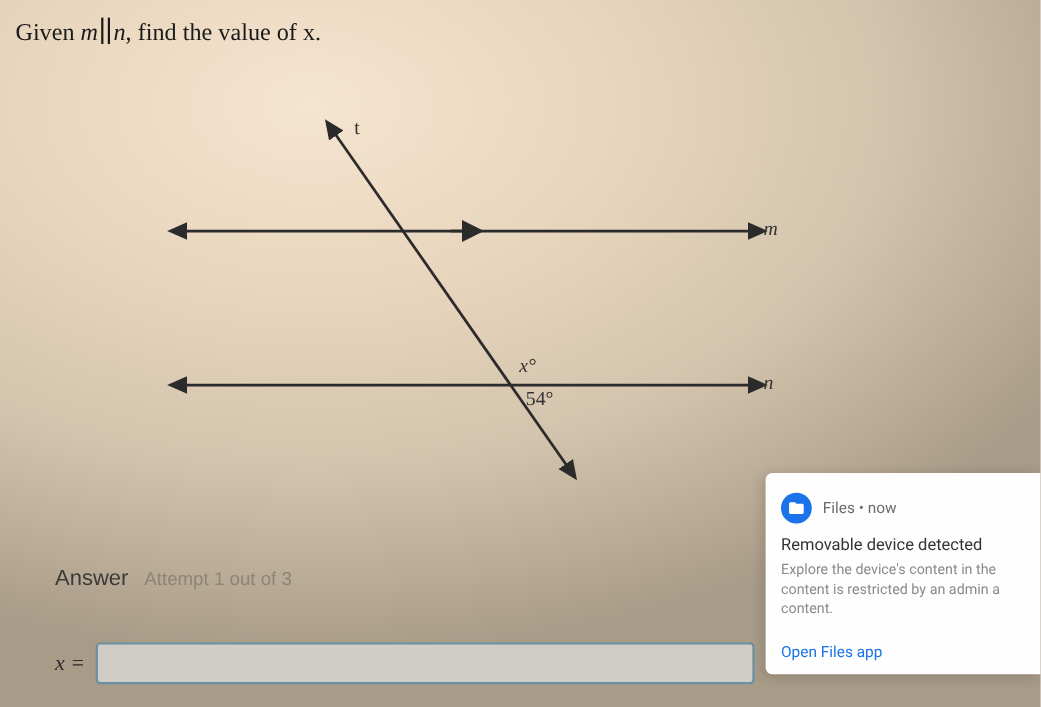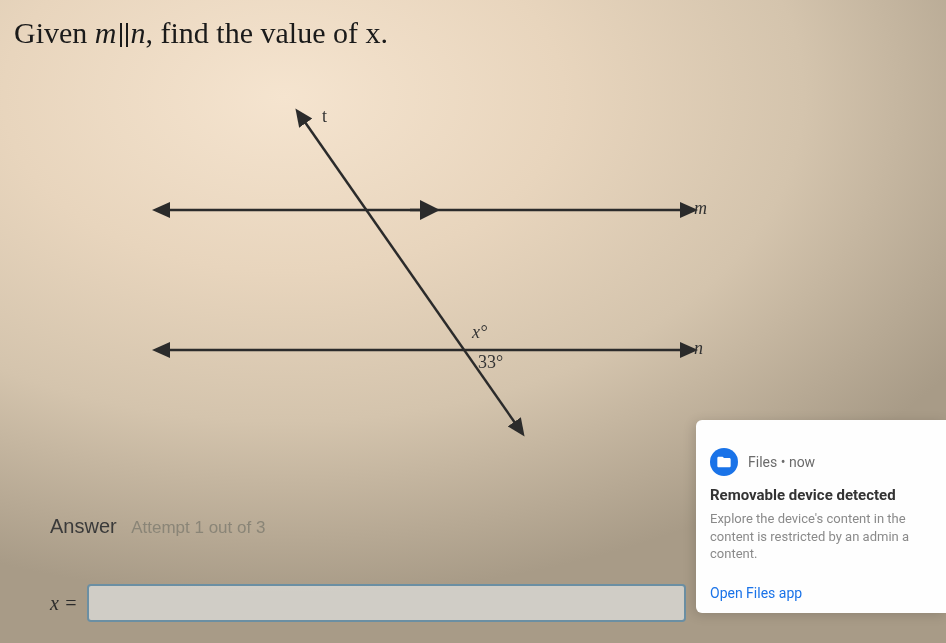--- a/index.html
+++ b/index.html
@@ -7,21 +7,21 @@
   body {
     font-family: Georgia, 'Times New Roman', serif;
     background: radial-gradient(ellipse 800px 500px at 30% 15%, #f5e4cf 0%, #e8d5bd 35%, #d4c4ad 65%, #a89b87 100%);
     position: relative;
     color: #2b2b2b;
   }
   .question {
     position: absolute;
     top: 16px;
     left: 14px;
-    font-size: 30px;
+    font-size: 22px;
     color: #1a1a1a;
   }
   .mathit { font-style: italic; font-family: 'Times New Roman', serif; }
   .parallel {
     display: inline-block;
     position: relative;
     width: 12px;
     height: 24px;
     vertical-align: -4px;
     margin: 0 1px;
@@ -84,41 +84,41 @@
     outline: none;
   }
   .toast {
     position: absolute;
     right: 0;
     bottom: 30px;
     width: 250px;
     background: #fefefe;
     border-radius: 6px 0 0 6px;
     box-shadow: -2px 2px 12px rgba(0,0,0,0.15);
-    padding: 28px 12px 12px 14px;
+    padding: 18px 12px 12px 14px;
     font-family: -apple-system, BlinkMacSystemFont, 'Segoe UI', Roboto, sans-serif;
     color: #555;
   }
   .toast-header {
     display: flex;
     align-items: center;
     gap: 10px;
     margin-bottom: 10px;
   }
   .toast-icon {
     width: 28px; height: 28px;
     border-radius: 50%;
     background: #1a73e8;
     display: flex;
     align-items: center;
     justify-content: center;
   }
   .toast-icon svg { width: 16px; height: 16px; fill: #fff; }
   .toast-app { font-size: 14px; color: #6b6b6b; }
-  .toast-title { font-size: 15px; color: #333; font-weight: 700; margin-bottom: 6px; }
+  .toast-title { font-size: 15px; color: #333; font-weight: 400; margin-bottom: 6px; }
   .toast-body { font-size: 13px; color: #8a8a8a; line-height: 1.35; margin-bottom: 22px; }
   .toast-action { font-size: 14px; color: #1a73e8; cursor: pointer; }
 </style>
 </head>
 <body>
 
 <div class="question">
   <span>Given </span><span class="mathit">m</span><span class="parallel"></span><span class="mathit">n</span><span>, find the value of x.</span>
 </div>
 
@@ -141,21 +141,21 @@
     <line x1="280" y1="110" x2="300" y2="110" stroke="#2b2b2b" stroke-width="2.5" marker-end="url(#tick)"></line>
 
     <line x1="30" y1="250" x2="560" y2="250" stroke="#2b2b2b" stroke-width="2.5" marker-start="url(#arrA)" marker-end="url(#arrB)"></line>
 
     <line x1="170" y1="15" x2="390" y2="330" stroke="#2b2b2b" stroke-width="2.5" marker-start="url(#arrA)" marker-end="url(#arrB)"></line>
   </svg>
   <span class="label" style="left:192px; top:6px; font-style:normal;">t</span>
   <span class="label" style="left:564px; top:98px; font-style:italic;">m</span>
   <span class="label" style="left:564px; top:238px; font-style:italic;">n</span>
   <span class="label" style="left:342px; top:222px; font-style:italic;">x°</span>
-  <span class="label" style="left:348px; top:252px;">33°</span>
+  <span class="label" style="left:348px; top:252px;">54°</span>
 </div>
 
 <div class="answer-area">
   <div class="answer-label">
     <span class="bold">Answer</span>
     <span class="attempt">Attempt 1 out of 3</span>
   </div>
   <div class="input-row">
     <span class="xeq">x =</span>
     <input class="answer-input" type="text" value="" style="">

